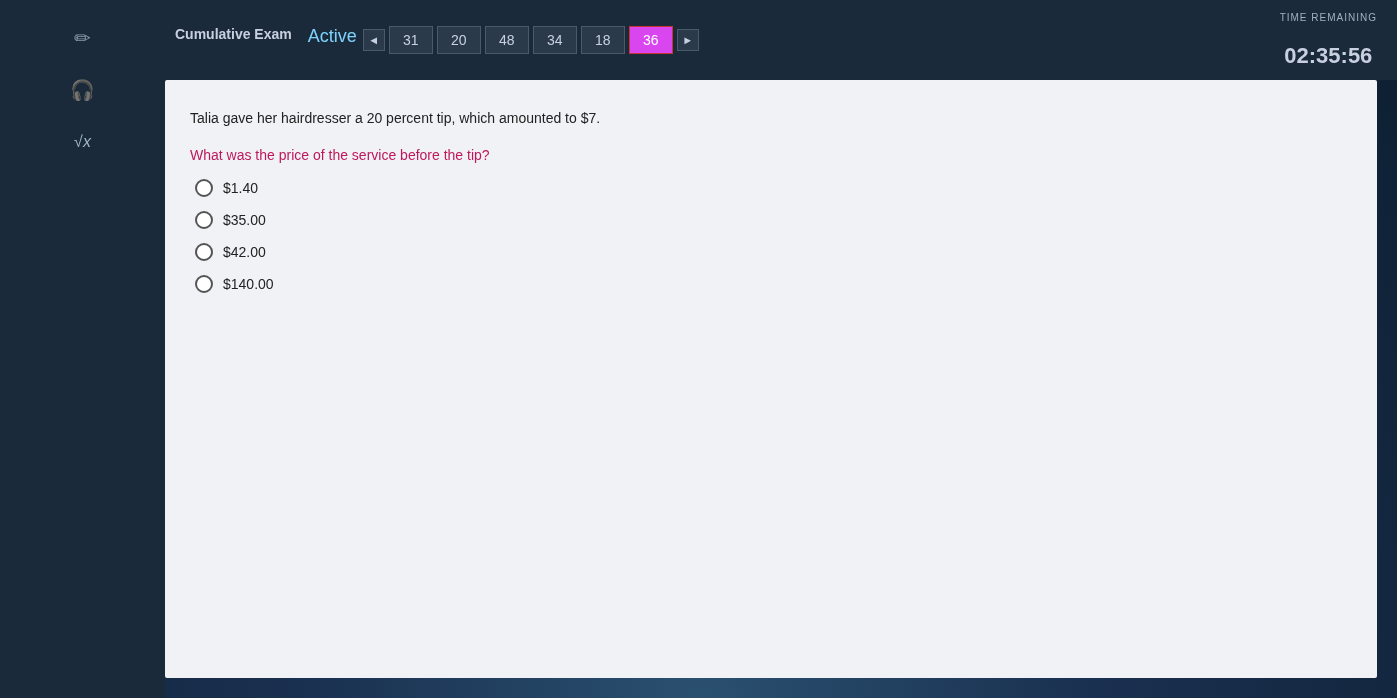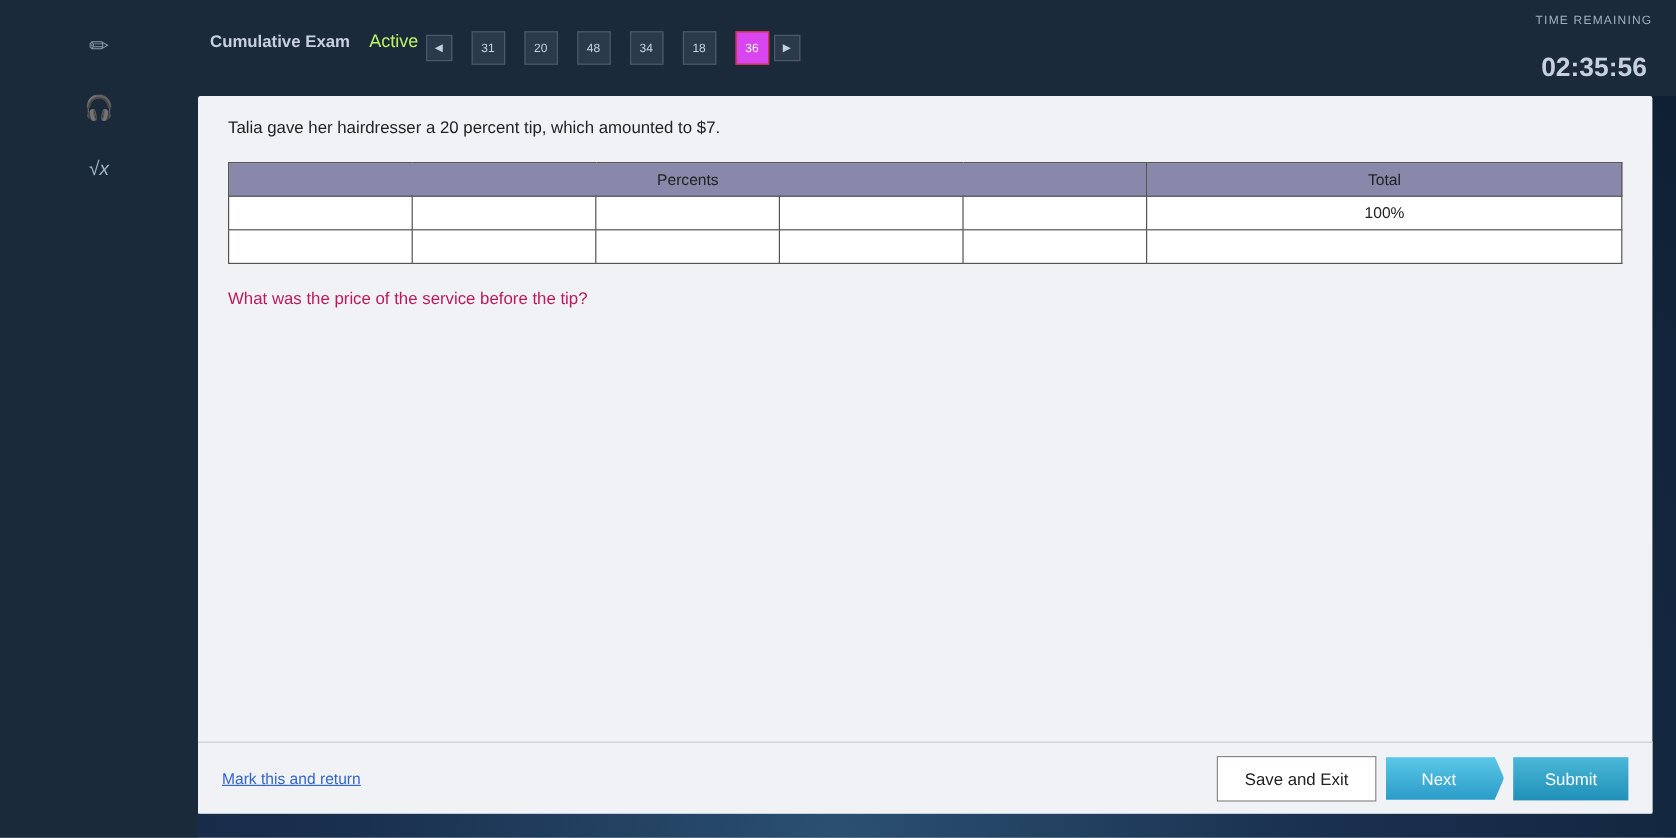--- a/index.html
+++ b/index.html
@@ -55,49 +55,48 @@
     }
 
     .exam-title {
       color: #c8d0e0;
       font-size: 14px;
       font-weight: bold;
       margin-right: 10px;
     }
 
     .status-active {
-      color: #bef264;
-      font-size: 15px;
+      color: #7dd3fc;
+      font-size: 18px;
     }
 
     .nav-arrow {
       width: 22px;
       height: 22px;
       background: #2a3a4a;
       border: 1px solid #4a5a6a;
       color: #c8d0e0;
       display: flex;
       align-items: center;
       justify-content: center;
       cursor: pointer;
       font-size: 11px;
     }
 
     .question-btn {
-      width: 28px;
+      width: 44px;
       height: 28px;
       background: #2a3a4a;
       border: 1px solid #4a5a6a;
       color: #c8d0e0;
       display: flex;
       align-items: center;
       justify-content: center;
       cursor: pointer;
-      font-size: 10px;
-      margin-left: 12px;
+      font-size: 14px;
     }
 
     .question-btn.active {
       background: #d946ef;
       border-color: #cc3333;
       color: white;
     }
 
     .timer-area {
       text-align: center;
@@ -125,21 +124,21 @@
       right: 20px;
       bottom: 20px;
       background: #f0f2f5;
       border-radius: 2px;
       display: flex;
       flex-direction: column;
     }
 
     .content-body {
       flex: 1;
-      padding: 16px 25px;
+      padding: 28px 25px;
       overflow: auto;
     }
 
     .question-text {
       font-size: 14px;
       color: #222;
       margin-bottom: 18px;
       line-height: 1.5;
     }
 
@@ -321,53 +320,37 @@
     <div class="timer-label">TIME REMAINING</div>
     <div class="timer-value">02:35:56</div>
   </div>
 </div>
 
 <div class="main-content">
   <div class="content-body">
 
     <p class="question-text">Talia gave her hairdresser a 20 percent tip, which amounted to $7.</p>
 
-    <table class="percent-table">
-      <thead>
-        <tr>
-          <th class="table-header-percents" colspan="5">Percents</th>
-          <th class="table-header-total">Total</th>
-        </tr>
-      </thead>
-      <tbody>
-        <tr>
-          <td class="table-cell-empty"></td>
-          <td class="table-cell-empty"></td>
-          <td class="table-cell-empty"></td>
-          <td class="table-cell-empty"></td>
-          <td class="table-cell-empty"></td>
-          <td class="table-cell-total-value">100%</td>
-        </tr>
-        <tr>
-          <td class="table-cell-empty"></td>
-          <td class="table-cell-empty"></td>
-          <td class="table-cell-empty"></td>
-          <td class="table-cell-empty"></td>
-          <td class="table-cell-empty"></td>
-          <td class="table-cell-empty"></td>
-        </tr>
-      </tbody>
-    </table>
 
     <p class="sub-question">What was the price of the service before the tip?</p>
 
+    <div class="options-list">
+      <div class="option-item">
+        <div class="radio-circle"></div>
+        <span class="option-label">$1.40</span>
+      </div>
+      <div class="option-item">
+        <div class="radio-circle"></div>
+        <span class="option-label">$35.00</span>
+      </div>
+      <div class="option-item">
+        <div class="radio-circle"></div>
+        <span class="option-label">$42.00</span>
+      </div>
+      <div class="option-item">
+        <div class="radio-circle"></div>
+        <span class="option-label">$140.00</span>
+      </div>
+    </div>
 
   </div>
 
-  <div class="bottom-bar">
-    <a class="mark-return-link">Mark this and return</a>
-    <div class="bottom-right-btns">
-      <button class="btn-save-exit">Save and Exit</button>
-      <button class="btn-next">Next</button>
-      <button class="btn-submit">Submit</button>
-    </div>
-  </div>
 </div>
 
 </body></html>

